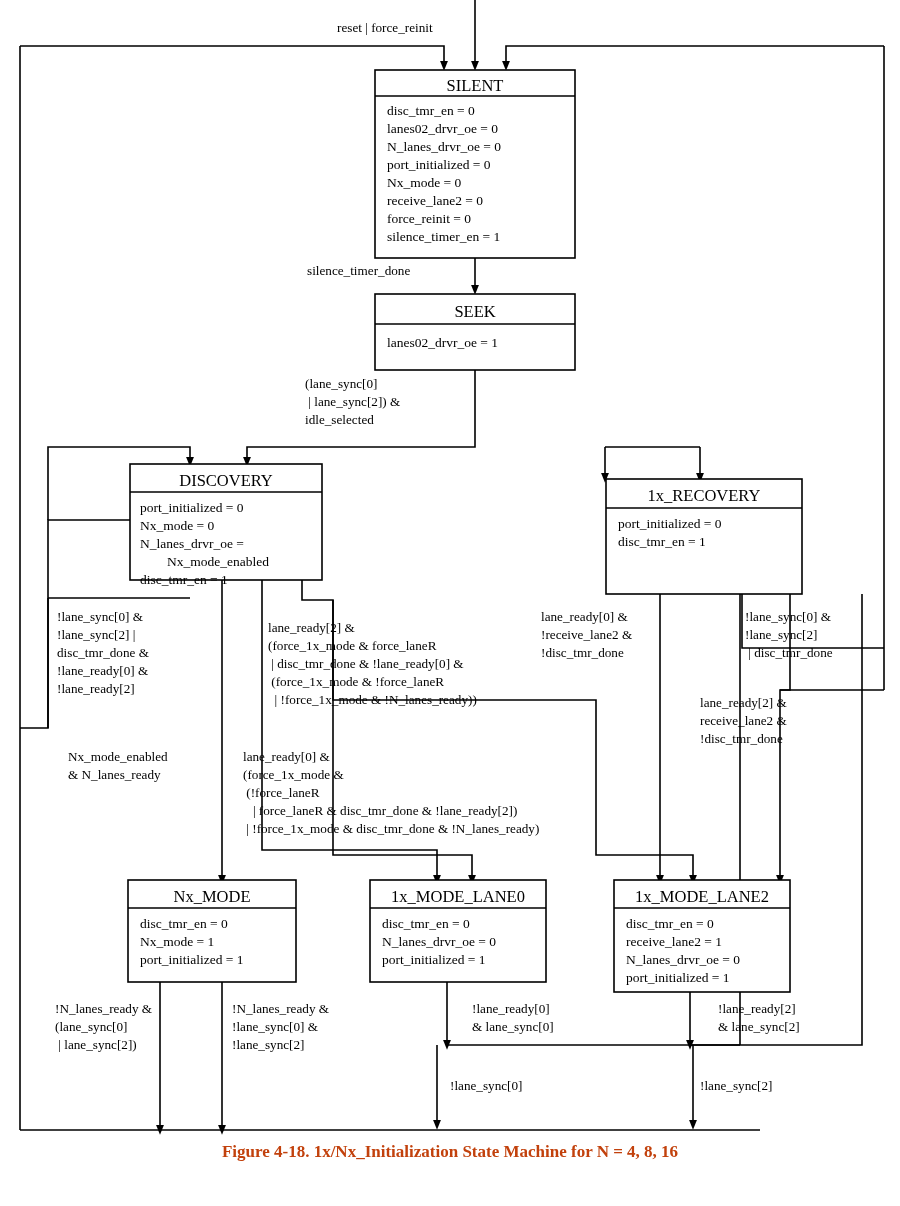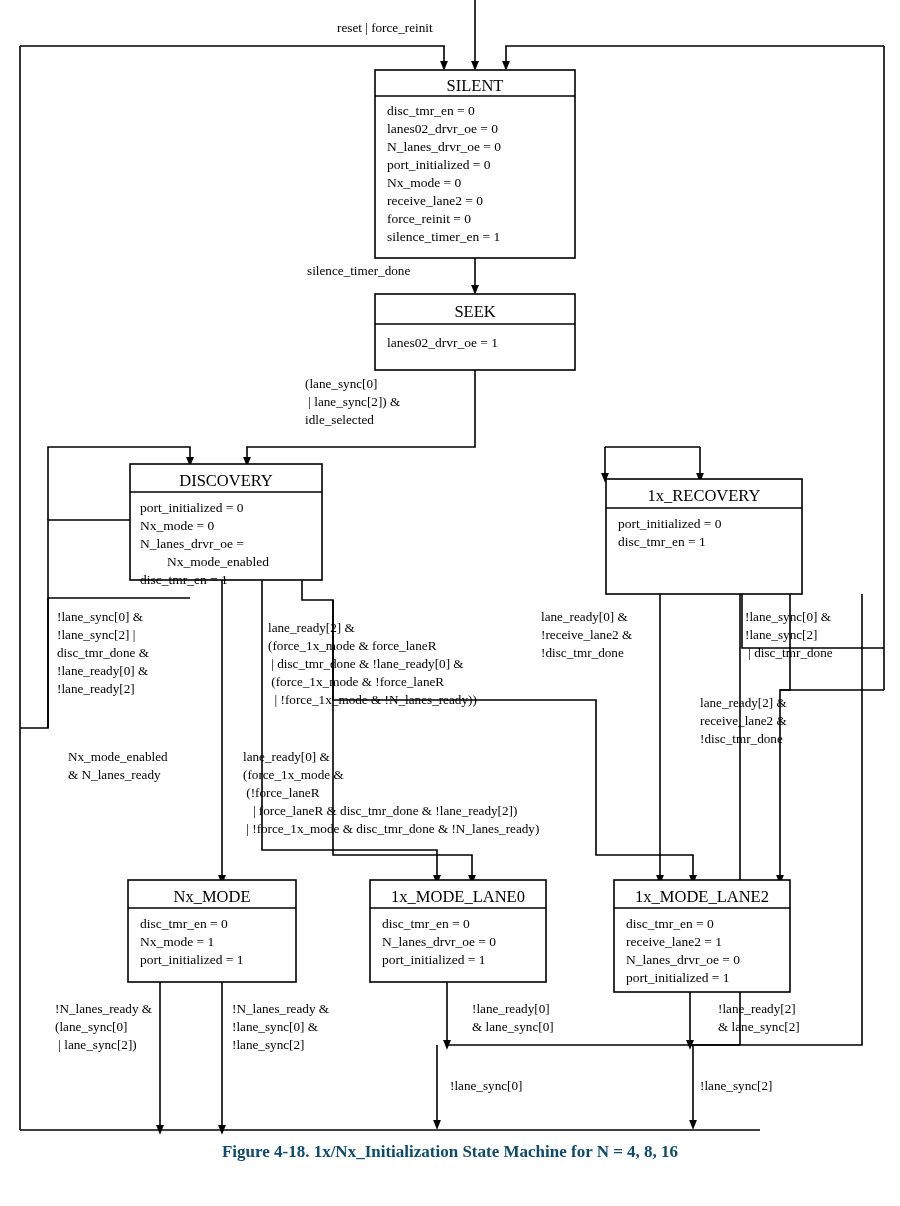--- a/index.html
+++ b/index.html
@@ -7,21 +7,21 @@
   #stage{position:relative;width:900px;height:1206px;overflow:hidden;}
   svg.diagram{position:absolute;left:0;top:0;width:900px;height:1206px;}
   .edge{stroke:#000;stroke-width:1.6;fill:none;}
   .arrowhead{fill:#000;stroke:none;}
   .state-box{fill:#ffffff;stroke:#000;stroke-width:1.6;}
   .divider{stroke:#000;stroke-width:1.4;}
   .state-name{font-family:"Liberation Serif",serif;font-size:16.5px;text-anchor:middle;fill:#000;}
   .state-action{font-family:"Liberation Serif",serif;font-size:13.5px;fill:#000;}
   .cond{font-family:"Liberation Serif",serif;font-size:13.2px;fill:#000;}
   .caption{position:absolute;left:0;right:0;text-align:center;font-family:"Liberation Serif",serif;
-           font-weight:bold;font-size:17px;color:#0c4a6e;}
+           font-weight:bold;font-size:17px;color:#c2410c;}
 </style>
 </head>
 <body>
 
 <div id="stage">
   <svg class="diagram" viewBox="0 0 900 1206">
     <defs>
       <marker id="ah" markerWidth="10" markerHeight="10" refX="5.2" refY="4" orient="auto" markerUnits="userSpaceOnUse">
         <path class="arrowhead" d="M0,0 L10,4 L0,8 Z"></path>
       </marker>

